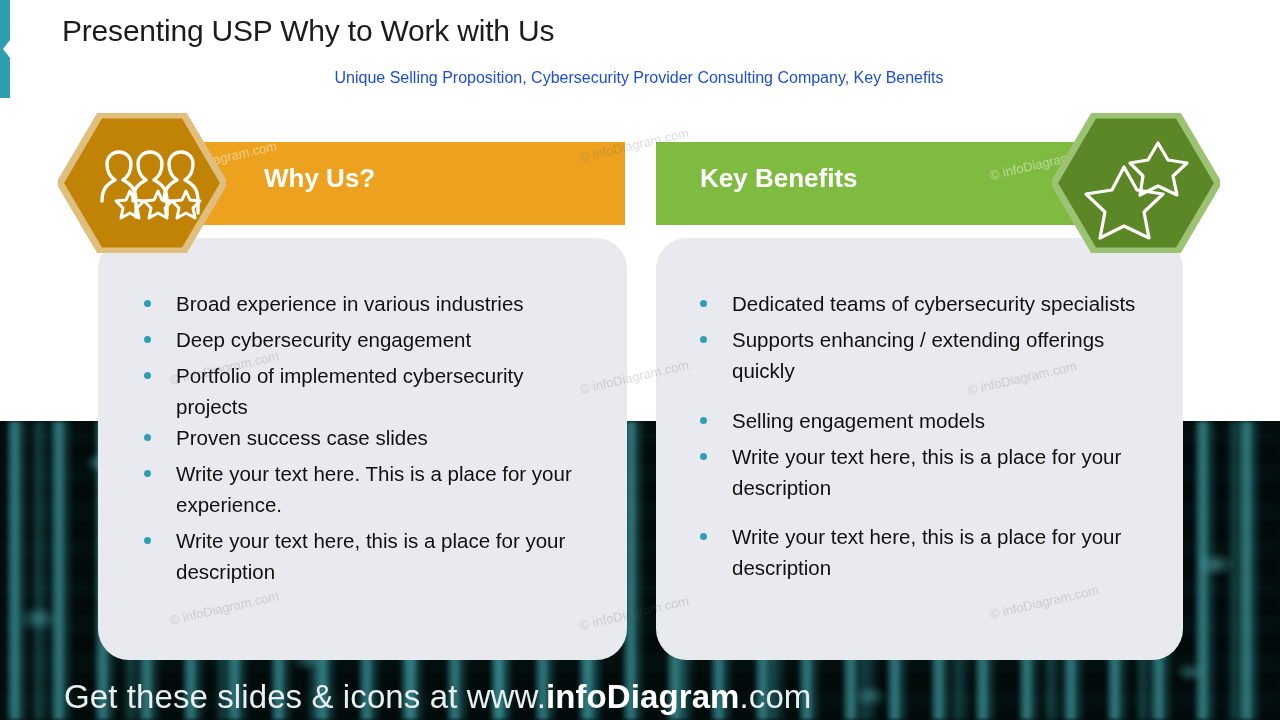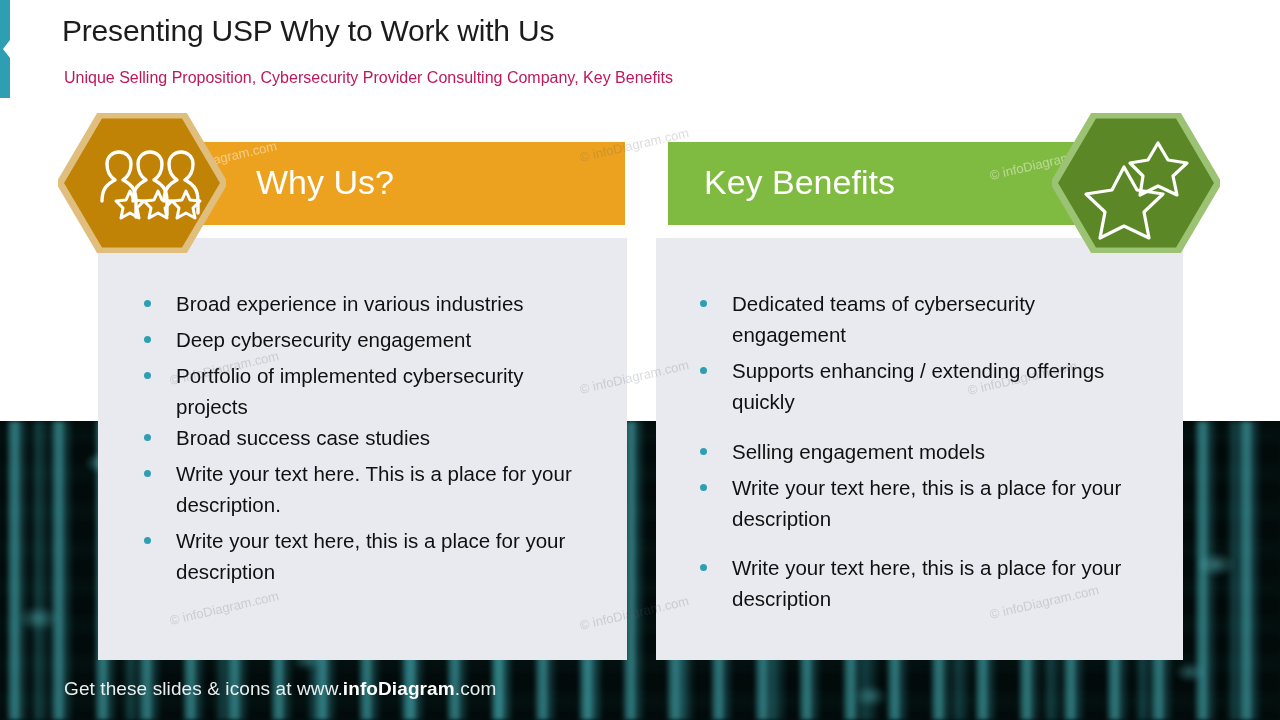--- a/index.html
+++ b/index.html
@@ -102,41 +102,44 @@
     letter-spacing: -0.2px;
     white-space: nowrap;
   }
   #page-subtitle {
     position: absolute;
     left: 64px;
     top: 69px;
     width: 1150px;
     font-size: 16px;
     font-weight: 400;
-    color: #be185d;
+    color: #1d4ed8;
     white-space: nowrap;
+    text-align: center;
   }
 
   
   .column { position: absolute; }
   .col-header {
     position: absolute;
     top: 0;
     height: 83px;
   }
   .col-header-title {
     position: absolute;
     top: 21px;
-    font-size: 34px;
-    font-weight: 400;
+    font-size: 26px;
+    font-weight: 700;
     color: #ffffff;
+    margin-left: 8px;
   }
   .col-body {
     position: absolute;
     background: #e8eaef;
+    border-radius: 31px;
   }
   .bullet-list {
     position: absolute;
     margin: 0;
     padding: 0;
     list-style: none;
   }
   .bullet-item {
     position: relative;
     padding-left: 46px;
@@ -156,21 +159,21 @@
 
   
   .hex-wrap { position: absolute; }
   .hex-svg { display: block; }
 
   
   #footer-text {
     position: absolute;
     left: 64px;
     top: 678px;
-    font-size: 19px;
+    font-size: 33px;
     color: #e9eef0;
     letter-spacing: 0.1px;
     white-space: nowrap;
   }
   #footer-text .brand-bold { font-weight: 700; color: #ffffff; }
 
   
   .wm {
     position: absolute;
     font-size: 13px;
@@ -218,25 +221,25 @@
         <li class="bullet-item" style="margin-bottom:5px;">
           <span class="bullet-dot"></span>
           <span>Deep cybersecurity engagement</span>
         </li>
         <li class="bullet-item" style="">
           <span class="bullet-dot"></span>
           <span>Portfolio of implemented cybersecurity projects</span>
         </li>
         <li class="bullet-item" style="margin-bottom:5px;">
           <span class="bullet-dot"></span>
-          <span>Broad success case studies</span>
+          <span>Proven success case slides</span>
         </li>
         <li class="bullet-item" style="margin-bottom:5px; width:398px;">
           <span class="bullet-dot"></span>
-          <span>Write your text here. This is a place for your description.</span>
+          <span>Write your text here. This is a place for your experience.</span>
         </li>
         <li class="bullet-item" style="margin-bottom:0; width:398px;">
           <span class="bullet-dot"></span>
           <span>Write your text here, this is a place for your description</span>
         </li>
       </ul>
     </div>
   </div>
 
   <div class="hex-wrap" style="left:58px; top:113px; width:168px; height:140px; z-index:5;">
@@ -248,29 +251,29 @@
         <path d="M106,88 C106,73 114,70 119,67 C113,63 111,57 111,51 C111,44 116,39 123,39 C130,39 135,44 135,51 C135,57 133,63 127,67 C132,70 140,73 140,88 L140,100"></path>
         <polygon points="72,78 76,87 86,88 79,95 81,105 72,100 63,105 65,95 58,88 68,87" stroke-width="3"></polygon>
         <polygon points="100,78 104,87 114,88 107,95 109,105 100,100 91,105 93,95 86,88 96,87" stroke-width="3"></polygon>
         <polygon points="128,78 132,87 142,88 135,95 137,105 128,100 119,105 121,95 114,88 124,87" stroke-width="3"></polygon>
       </g>
     </svg>
   </div>
 
   <div class="column" id="col-right" style="left:656px; top:142px; width:527px; height:518px;">
 
-    <div class="col-header" style="left:12px; width:470px; background:#80bb41;padding-left:12px;">
+    <div class="col-header" style="left:0; width:470px; background:#80bb41;padding-left:12px;">
       <div class="col-header-title" style="left:36px;">Key Benefits</div>
     </div>
 
     <div class="col-body" style="left:0; top:96px; width:527px; height:422px;">
       <ul class="bullet-list" style="left:30px; top:50px; width:470px;">
         <li class="bullet-item" style="margin-bottom:5px; width:406px;">
           <span class="bullet-dot"></span>
-          <span>Dedicated teams of cybersecurity engagement</span>
+          <span>Dedicated teams of cybersecurity specialists</span>
         </li>
         <li class="bullet-item" style="margin-bottom:19px; width:388px;">
           <span class="bullet-dot"></span>
           <span>Supports enhancing / extending offerings quickly</span>
         </li>
         <li class="bullet-item" style="margin-bottom:5px;">
           <span class="bullet-dot"></span>
           <span>Selling engagement models</span>
         </li>
         <li class="bullet-item" style="margin-bottom:18px; width:412px;">

